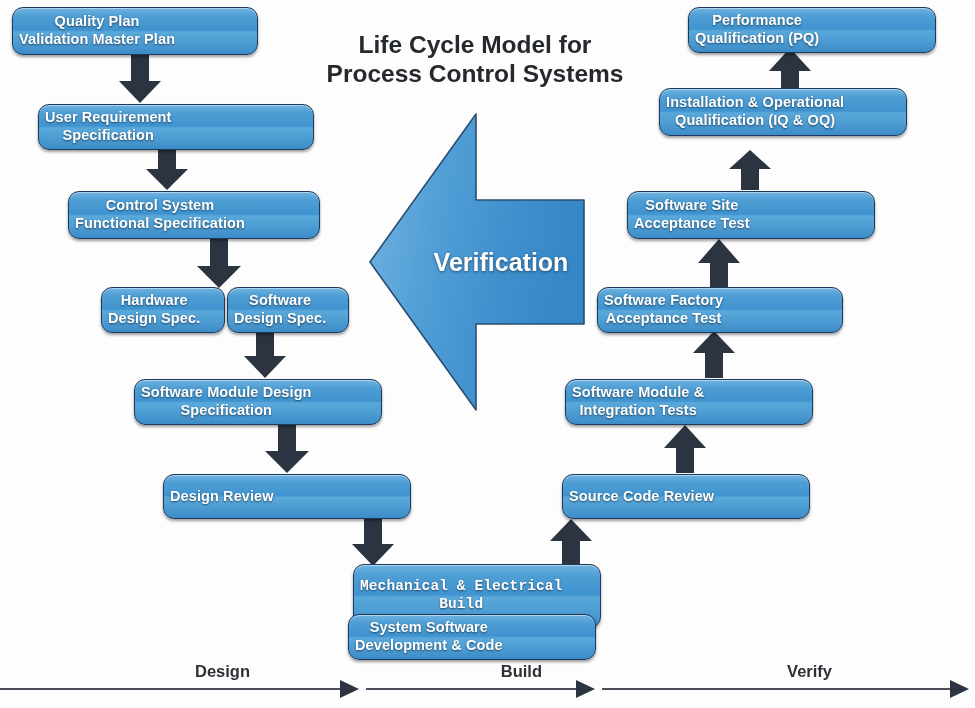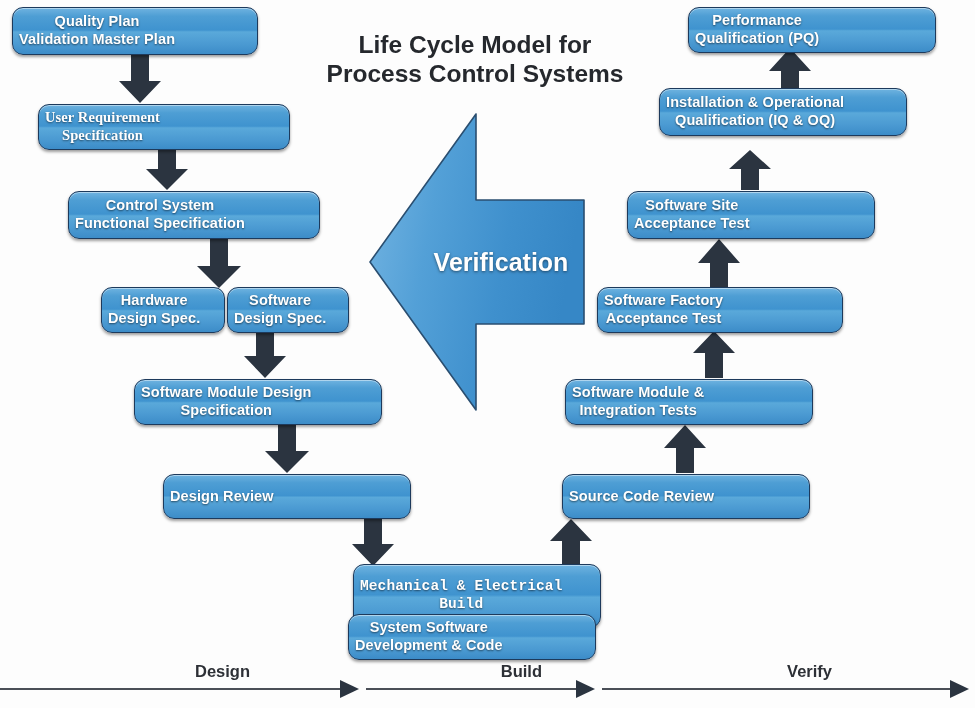--- a/index.html
+++ b/index.html
@@ -96,21 +96,21 @@
     <span class="txt">Quality Plan
 Validation Master Plan</span>
   </div>
 
   <div class="barrow" style="left:118px;top:55px;width:44px;height:49px;">
     <svg width="44" height="49" viewBox="0 0 44 49">
       <polygon points="13,0 31,0 31,26 43,26 22,48 1,26 13,26" fill="#2b3440"></polygon>
     </svg>
   </div>
 
-  <div class="node" style="left:38px;top:104px;width:252px;height:46px;font-family:Liberation Serif, serif;">
+  <div class="node" style="left:38px;top:104px;width:276px;height:46px;">
     <span class="txt">User Requirement
 Specification</span>
   </div>
 
   <div class="barrow" style="left:145px;top:150px;width:44px;height:41px;">
     <svg width="44" height="41" viewBox="0 0 44 41">
       <polygon points="13,0 31,0 31,19 43,19 22,40 1,19 13,19" fill="#2b3440"></polygon>
     </svg>
   </div>
 

